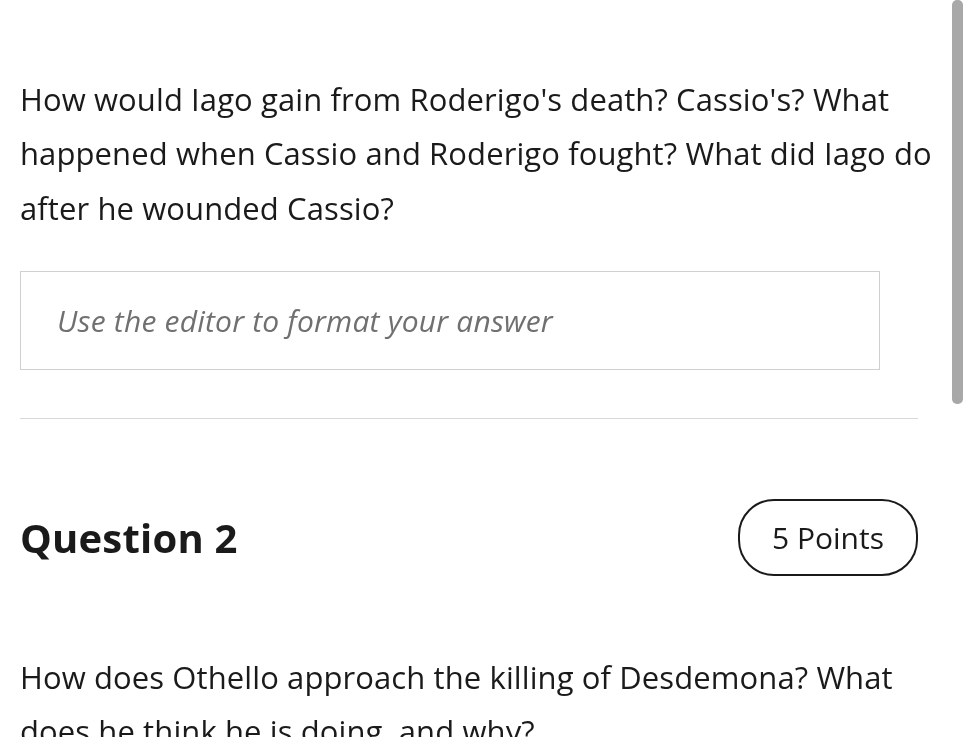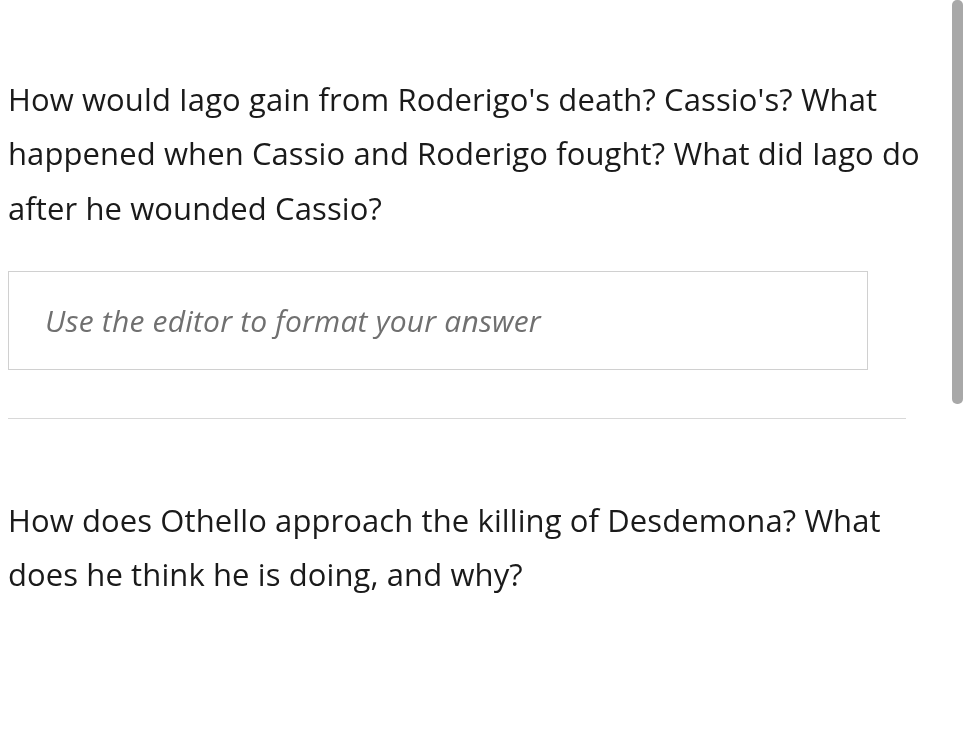--- a/index.html
+++ b/index.html
@@ -9,21 +9,21 @@
     }
     body {
       font-family: 'Open Sans', 'Segoe UI', Arial, sans-serif;
       background: #ffffff;
       width: 964px;
       height: 737px;
       overflow: hidden;
       position: relative;
     }
     .content-wrapper {
-      padding: 0 8px;
+      padding: 0 20px;
       height: 100%;
       overflow-y: auto;
       border-radius: 22px;
     }
     .question-text {
       font-size: 31px;
       line-height: 1.75;
       color: #1a1a1a;
       margin-top: 72px;
       letter-spacing: 0.1px;
@@ -97,20 +97,24 @@
 <div class="content-wrapper">
 
   <div class="question-text">How would Iago gain from Roderigo's death? Cassio's? What happened when Cassio and Roderigo fought? What did Iago do after he wounded Cassio?</div>
 
   <div class="answer-editor">
     <span class="answer-editor-placeholder">Use the editor to format your answer</span>
   </div>
 
   <hr class="divider">
 
+  <div class="question-header">
+    <div class="question-title">Question 2</div>
+    <div class="points-badge">5 Points</div>
+  </div>
 
   <div class="question2-text">How does Othello approach the killing of Desdemona? What does he think he is doing, and why?</div>
 
 </div>
 
 <div class="scrollbar-track">
   <div class="scrollbar-thumb"></div>
 </div>
 
 </body></html>

